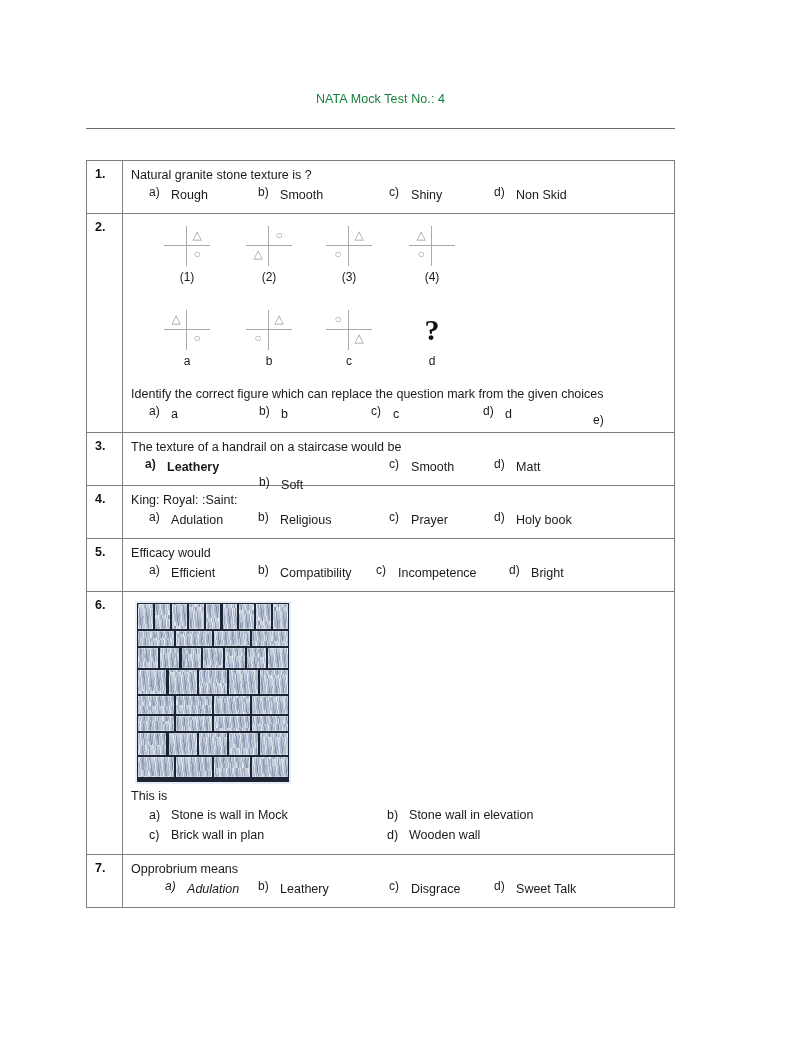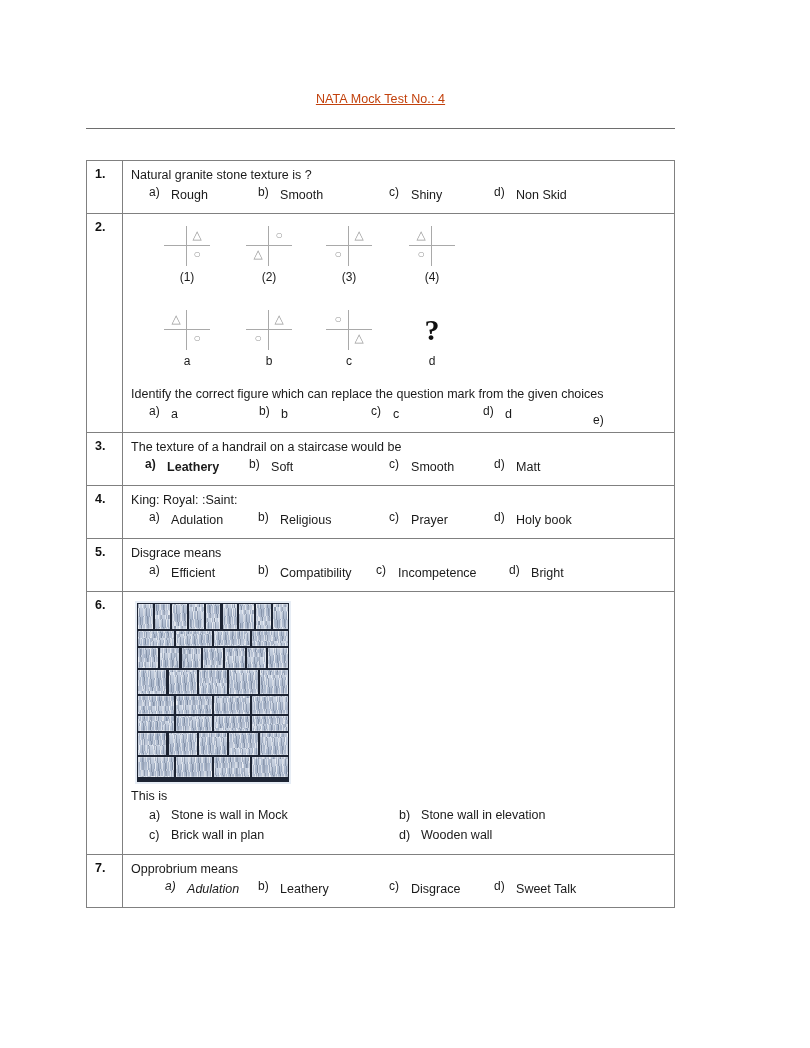--- a/index.html
+++ b/index.html
@@ -24,23 +24,22 @@
   }
 
   
   .doc-title {
     position: absolute;
     left: 86px;
     top: 92px;
     width: 589px;
     text-align: center;
     font-size: 12.5px;
-    color: #c2410c;
+    color: #15803d;
     letter-spacing: 0.1px;
-    text-decoration: underline;
   }
   .top-rule {
     position: absolute;
     left: 86px;
     top: 128px;
     width: 589px;
     height: 1px;
     background: #6e6e6e;
   }
   .meta-row {
@@ -118,21 +117,21 @@
   
   .opt.raise .lab { position: relative; top: -3px; }
 
   
   .opts-grid {
     position: relative;
     font-size: 12.5px;
   }
   .opts-grid .row { position: relative; height: 20px; }
   .opts-grid .c1 { position: absolute; left: 18px; top: 1px; }
-  .opts-grid .c2 { position: absolute; left: 236px; top: 1px; padding-left: 32px; }
+  .opts-grid .c2 { position: absolute; left: 224px; top: 1px; padding-left: 32px; }
   .opts-grid .lab { display: inline-block; min-width: 22px; }
 
   
   .fig-area { position: relative; }
   .fig-row {
     position: relative;
     height: 62px;
   }
   .fig-row.second { height: 64px; }
 
@@ -351,21 +350,21 @@
 
       <tr>
         <td class="col-num">
             <div class="qnum">3.</div>
           </td>
         <td class="col-body">
           <div class="qbody">
             <div class="qstem">The texture of a handrail on a staircase would be</div>
             <div class="opts">
               <div class="opt raise" style="left:14px;font-weight:bold;"><span class="lab">a)</span><span class="txt">Leathery</span></div>
-              <div class="opt raise" style="left:118px;"><span class="lab">b)</span><span class="txt">Soft</span></div>
+              <div class="opt raise" style="left:128px;margin-top:18px;"><span class="lab">b)</span><span class="txt">Soft</span></div>
               <div class="opt raise" style="left:258px;"><span class="lab">c)</span><span class="txt">Smooth</span></div>
               <div class="opt raise" style="left:363px;"><span class="lab">d)</span><span class="txt">Matt</span></div>
             </div>
           </div>
         </td>
       </tr>
 
       <tr>
         <td class="col-num">
             <div class="qnum">4.</div>
@@ -382,21 +381,21 @@
           </div>
         </td>
       </tr>
 
       <tr>
         <td class="col-num">
             <div class="qnum">5.</div>
           </td>
         <td class="col-body">
           <div class="qbody">
-            <div class="qstem">Disgrace means</div>
+            <div class="qstem">Efficacy would</div>
             <div class="opts">
               <div class="opt raise" style="left:18px;"><span class="lab">a)</span><span class="txt">Efficient</span></div>
               <div class="opt raise" style="left:127px;"><span class="lab">b)</span><span class="txt">Compatibility</span></div>
               <div class="opt raise" style="left:245px;"><span class="lab">c)</span><span class="txt">Incompetence</span></div>
               <div class="opt raise" style="left:378px;"><span class="lab">d)</span><span class="txt">Bright</span></div>
             </div>
           </div>
         </td>
       </tr>
 

